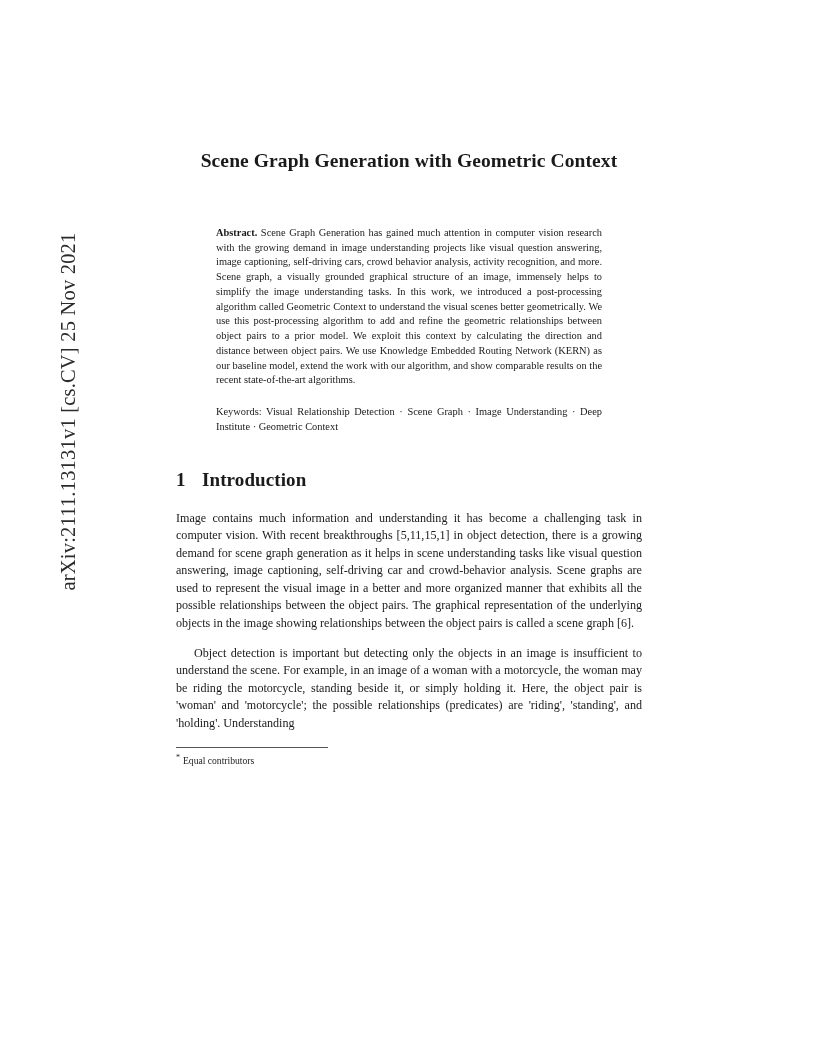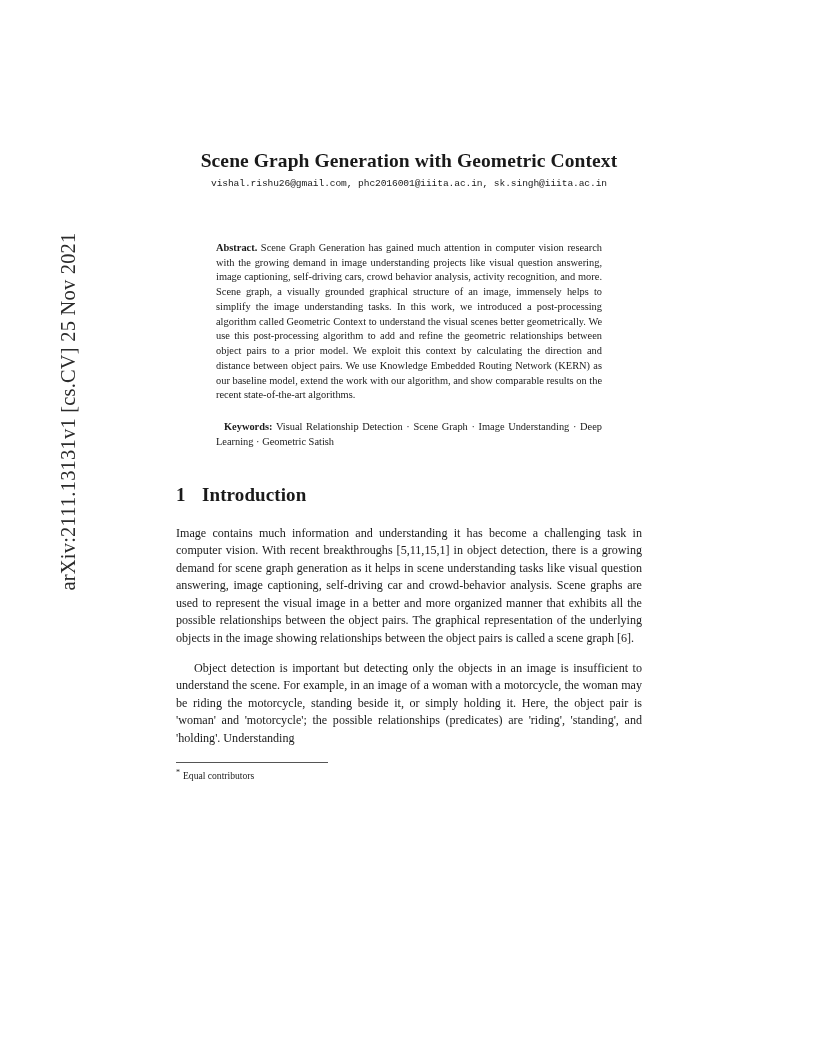--- a/index.html
+++ b/index.html
@@ -79,22 +79,21 @@
   .abstract-block .lead {
     font-weight: bold;
   }
   .keywords {
     margin: 17px 40px 0 40px;
     font-size: 10.4px;
     line-height: 1.42;
     text-align: justify;
   }
   .keywords .lead {
-    font-weight: bold;
-    margin-left: 8px;
+    font-weight: normal;
   }
 
   h2.section {
     margin: 34px 0 0 0;
     font-size: 19px;
     font-weight: bold;
     letter-spacing: 0.1px;
   }
   h2.section .num {
     display: inline-block;
@@ -134,30 +133,29 @@
 <body>
 
 <div class="arxiv-stamp">arXiv:2111.13131v1  [cs.CV]  25 Nov 2021</div>
 
 <div class="page">
 
   <div class="title">Scene Graph Generation with Geometric Context</div>
 
 
 
-  <div class="emails">vishal.rishu26@gmail.com, phc2016001@iiita.ac.in, sk.singh@iiita.ac.in</div>
 
   <div class="abstract-block">
     <span class="lead">Abstract.</span>
     <span>Scene Graph Generation has gained much attention in computer vision research with the growing demand in image understanding projects like visual question answering, image captioning, self-driving cars, crowd behavior analysis, activity recognition, and more. Scene graph, a visually grounded graphical structure of an image, immensely helps to simplify the image understanding tasks. In this work, we introduced a post-processing algorithm called Geometric Context to understand the visual scenes better geometrically. We use this post-processing algorithm to add and refine the geometric relationships between object pairs to a prior model. We exploit this context by calculating the direction and distance between object pairs. We use Knowledge Embedded Routing Network (KERN) as our baseline model, extend the work with our algorithm, and show comparable results on the recent state-of-the-art algorithms.</span>
   </div>
 
   <div class="keywords">
     <span class="lead">Keywords:</span>
-    <span>Visual Relationship Detection · Scene Graph · Image Understanding · Deep Learning · Geometric Satish</span>
+    <span>Visual Relationship Detection · Scene Graph · Image Understanding · Deep Institute · Geometric Context</span>
   </div>
 
   <h2 class="section">
     <span class="num">1</span><span>Introduction</span>
   </h2>
 
   <p class="body-par">Image contains much information and understanding it has become a challenging task in computer vision. With recent breakthroughs [5,11,15,1] in object detection, there is a growing demand for scene graph generation as it helps in scene understanding tasks like visual question answering, image captioning, self-driving car and crowd-behavior analysis. Scene graphs are used to represent the visual image in a better and more organized manner that exhibits all the possible relationships between the object pairs. The graphical representation of the underlying objects in the image showing relationships between the object pairs is called a scene graph [6].</p>
   <p class="body-par indent">Object detection is important but detecting only the objects in an image is insufficient to understand the scene. For example, in an image of a woman with a motorcycle, the woman may be riding the motorcycle, standing beside it, or simply holding it. Here, the object pair is 'woman' and 'motorcycle'; the possible relationships (predicates) are 'riding', 'standing', and 'holding'. Understanding</p>
 
   <div class="footnote-rule"></div>

